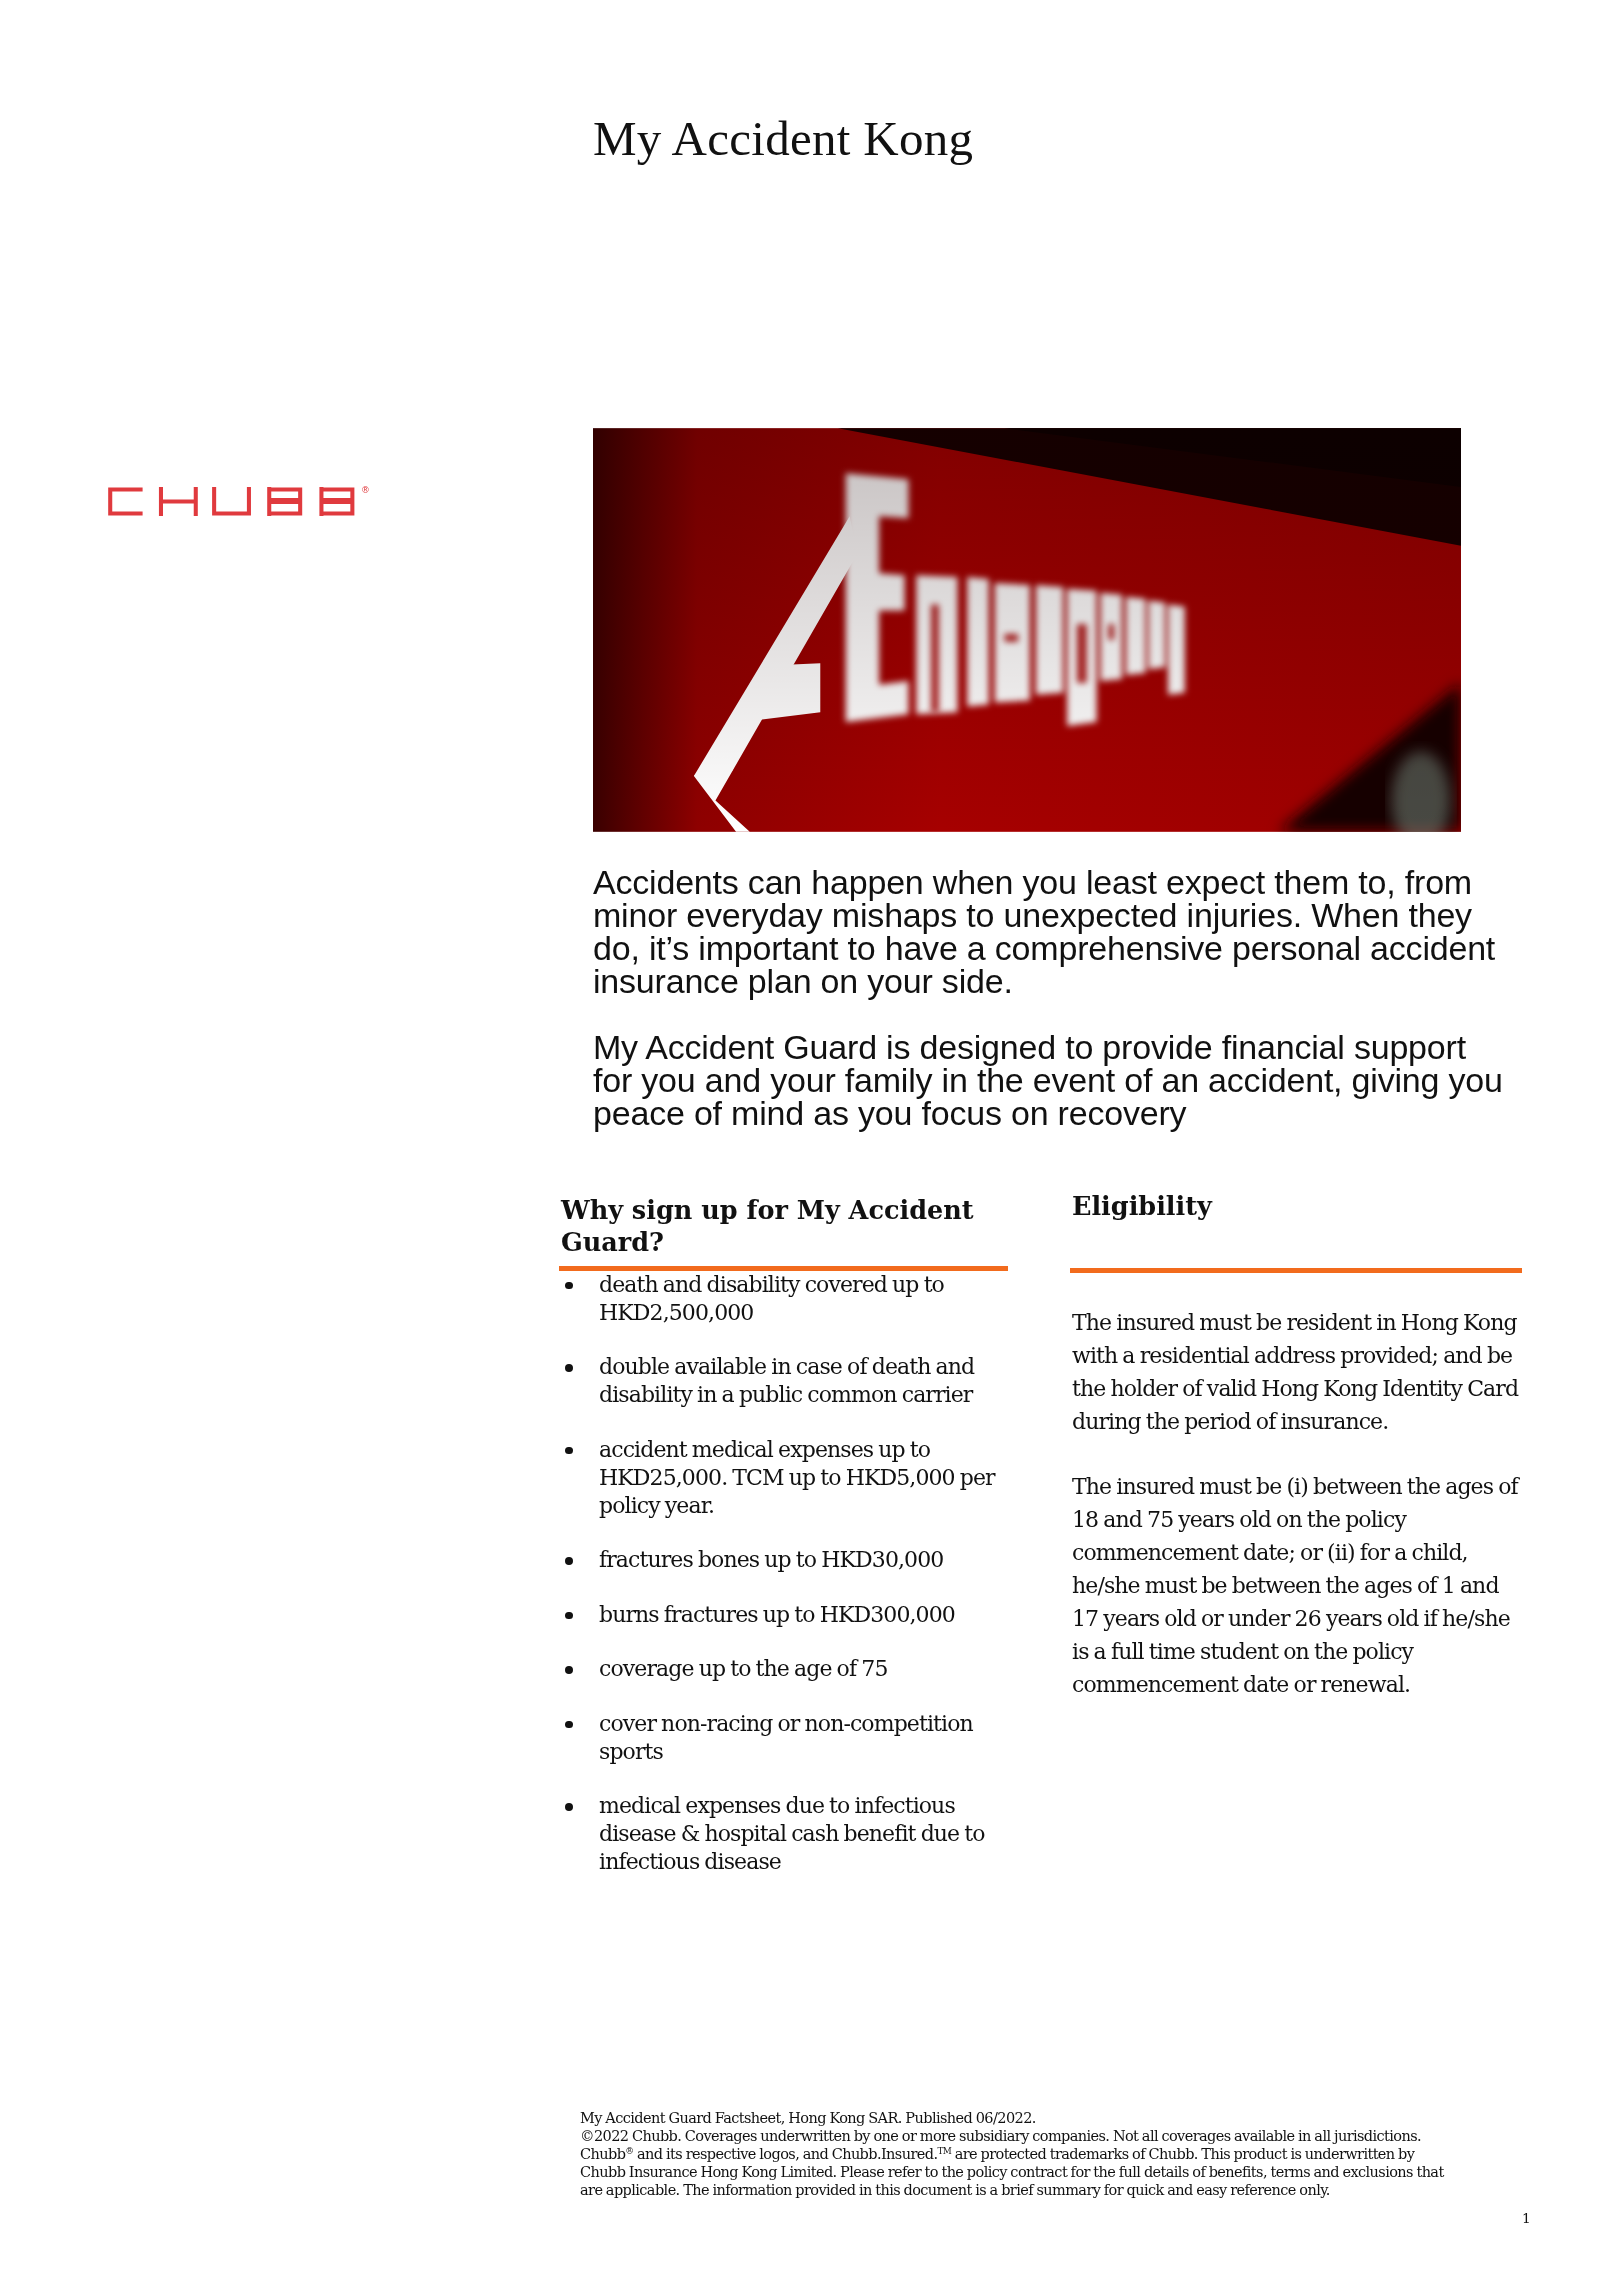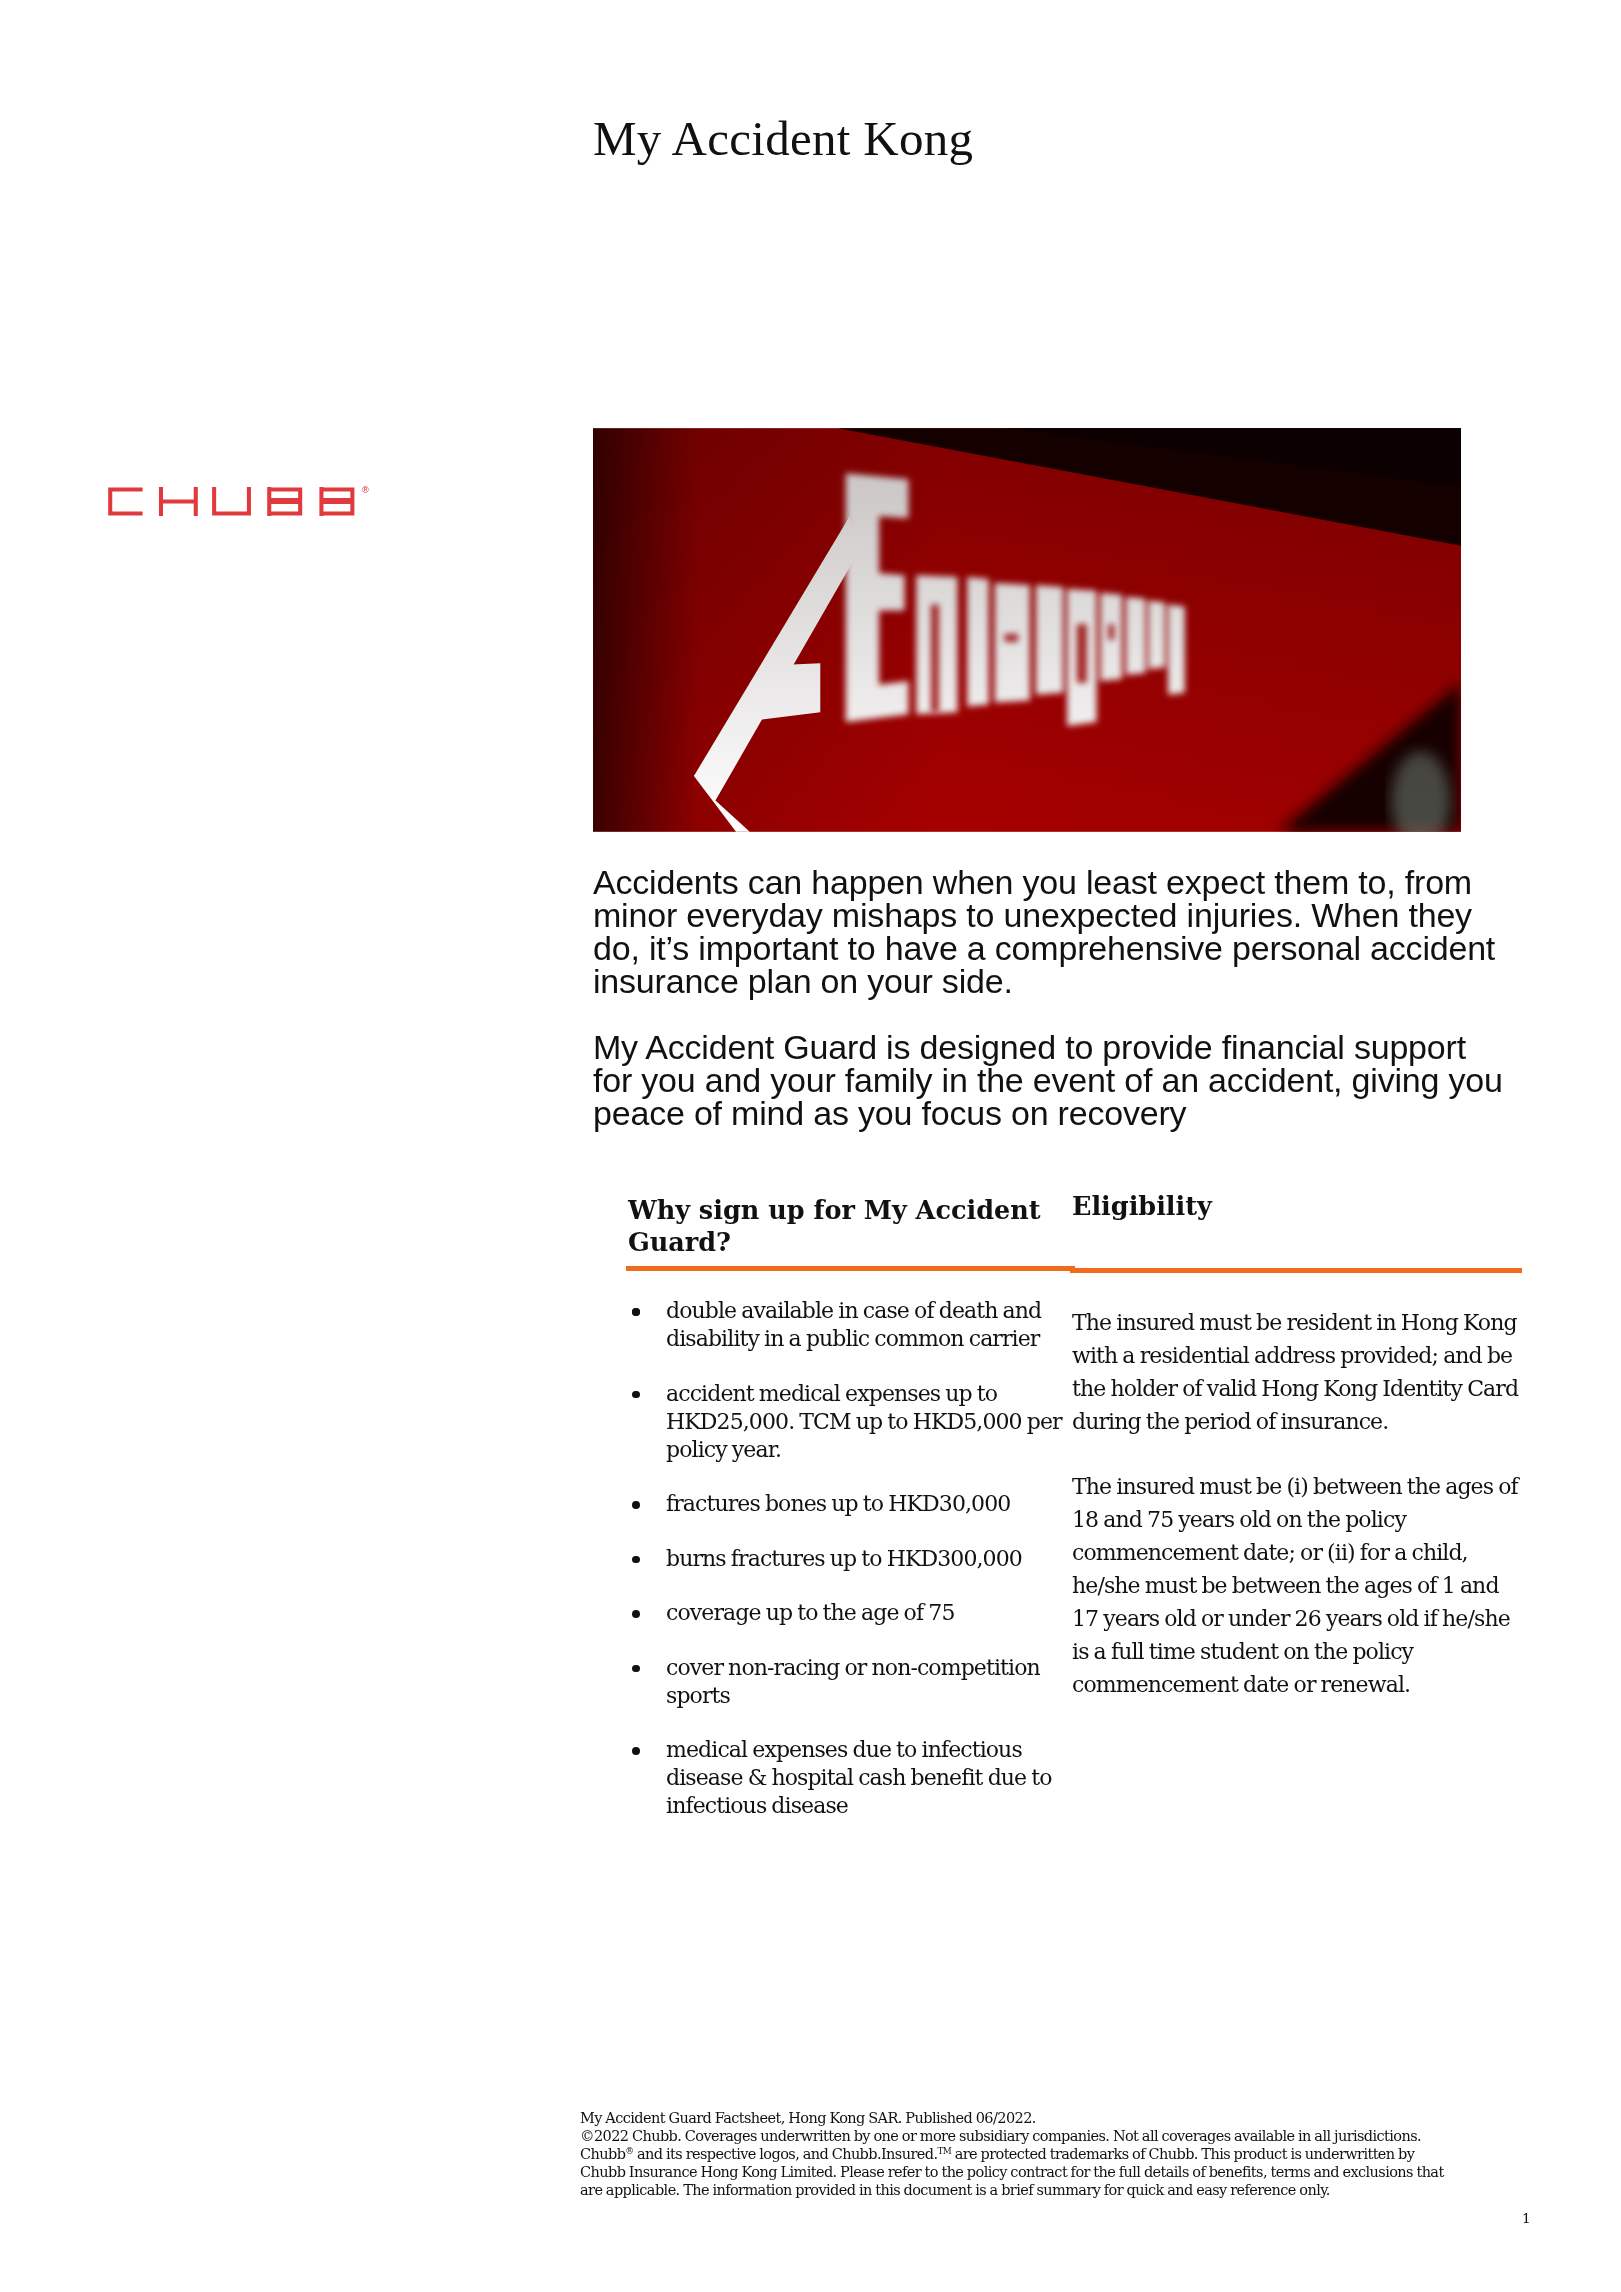--- a/index.html
+++ b/index.html
@@ -13,21 +13,21 @@
   .logo { left: 106px; top: 487px; display: flex; align-items: flex-start; }
   .logo svg { display: block; }
   .logo-reg { font-family: "DejaVu Sans", sans-serif; font-size: 8.8px; color: #e03a3e; margin-left: 2px; margin-top: -2px; }
 
   .hero { left: 593px; top: 428px; width: 868px; height: 404px; overflow: hidden; }
 
   .intro { left: 593px; top: 866px; width: 912px; font-size: 34px; line-height: 33px;
            font-family: Liberation Sans, sans-serif; letter-spacing: -0.2px; }
   .intro p { margin: 0 0 33px 0; }
 
-  .col-left { left: 628px; top: 1194px; width: 451px; }
+  .col-left { left: 561px; top: 1194px; width: 451px; }
   .col-right { left: 1072px; top: 1190px; width: 453px; }
   .col-heading { font-family: "DejaVu Serif", serif; font-weight: bold; font-size: 25.5px; line-height: 32px; margin: 0; }
   .col-left .col-heading { height: 65px; }
   .col-right .col-heading { height: 67px; }
   .rule { height: 4.9px; background: #f26b1d; margin: 6.9px 0 0 -2px; }
   .col-left .rule { width: 449px; }
   .col-right .rule { width: 452px; margin-top: 10.8px; }
 
   .body-text { font-family: "DejaVu Serif", serif; font-size: 22px; line-height: 33px;
                letter-spacing: -0.9px; word-spacing: -1px; }
@@ -136,21 +136,21 @@
 
 <div class="abs intro">
   <p>Accidents can happen when you least expect them to, from minor everyday mishaps to unexpected injuries. When they do, it’s important to have a comprehensive personal accident insurance plan on your side.</p>
   <p>My Accident Guard is designed to provide financial support for you and your family in the event of an accident, giving you peace of mind as you focus on recovery</p>
 </div>
 
 <div class="abs col-left">
   <h2 class="col-heading">Why sign up for My Accident Guard?</h2>
   <div class="rule"></div>
   <ul class="bullets">
-    <li><span class="dot"></span></li>
+    <li><span class="dot"></span><span>death and disability covered up to HKD2,500,000</span></li>
     <li><span class="dot"></span><span>double available in case of death and disability in a public common carrier</span></li>
     <li><span class="dot"></span><span>accident medical expenses up to HKD25,000. TCM up to HKD5,000 per policy year.</span></li>
     <li><span class="dot"></span><span>fractures bones up to HKD30,000</span></li>
     <li><span class="dot"></span><span>burns fractures up to HKD300,000</span></li>
     <li><span class="dot"></span><span>coverage up to the age of 75</span></li>
     <li><span class="dot"></span><span>cover non-racing or non-competition sports</span></li>
     <li><span class="dot"></span><span>medical expenses due to infectious disease &amp; hospital cash benefit due to infectious disease</span></li>
   </ul>
 </div>
 

